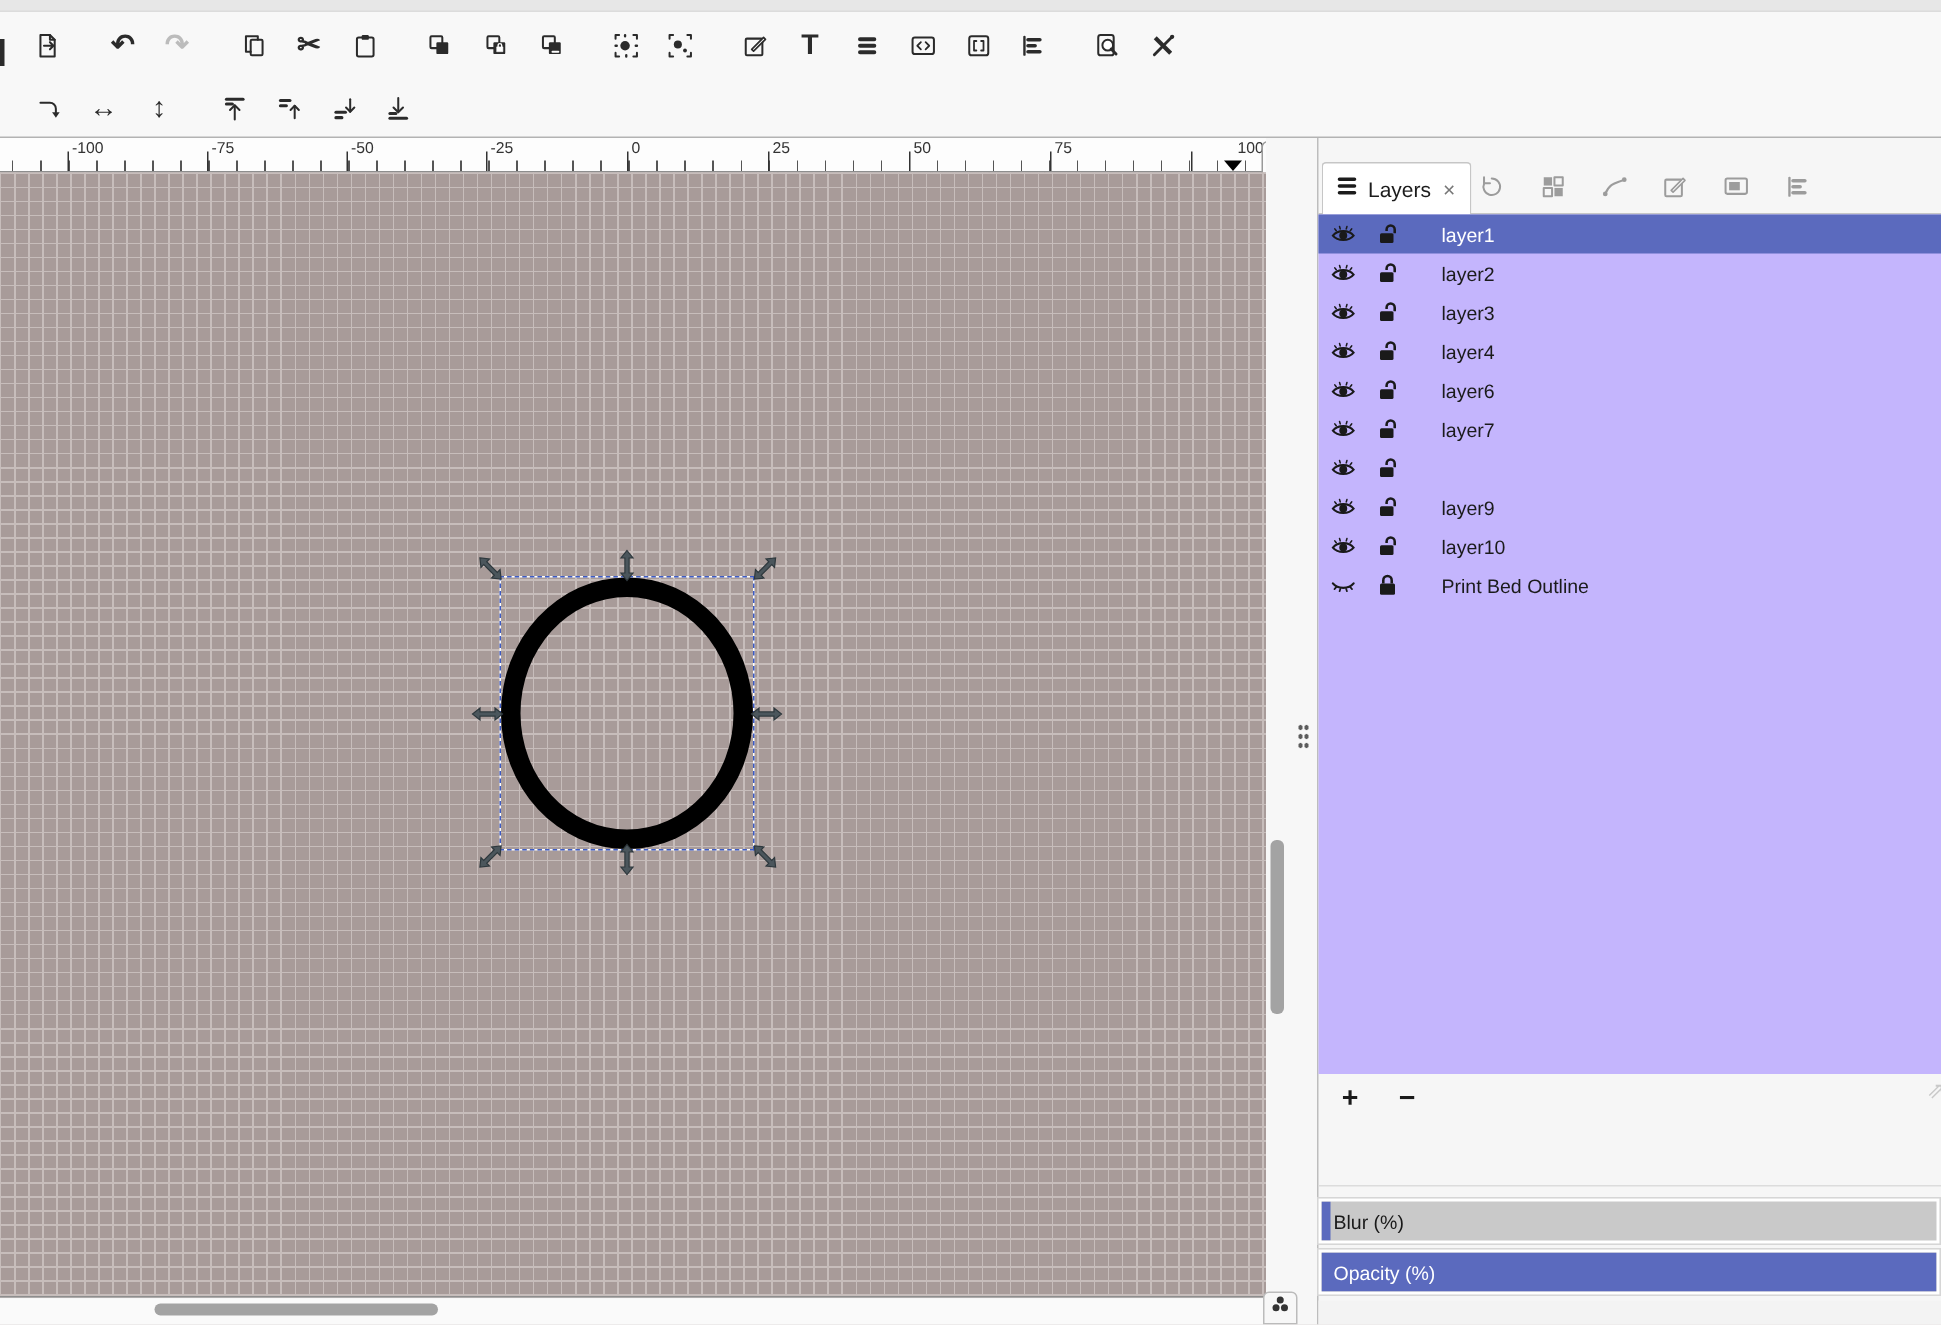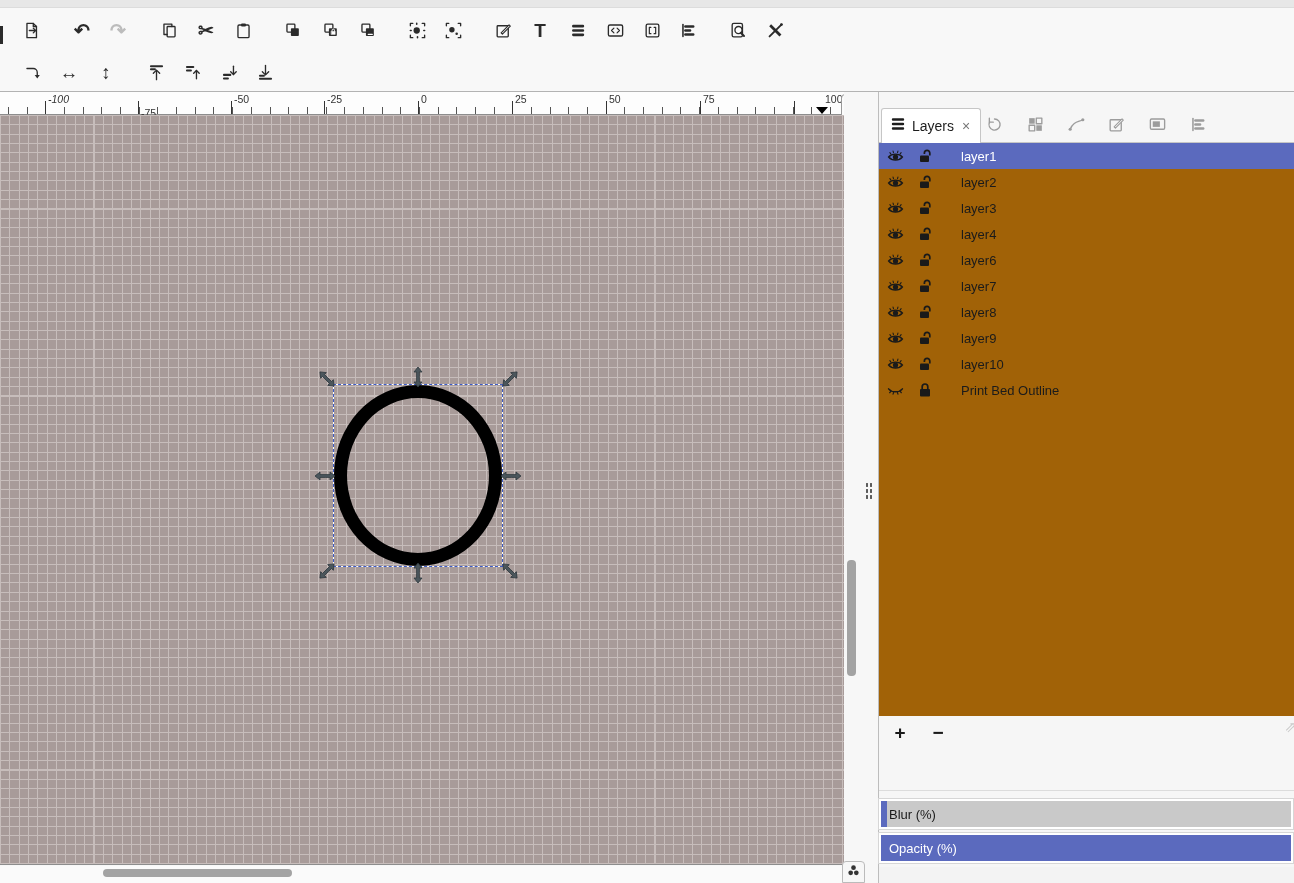--- a/index.html
+++ b/index.html
@@ -89,21 +89,21 @@
     background:#f6f6f6; border-left:1px solid #bdbdbd; }
   #panel-tabrow { position:absolute; left:0; top:16px; width:416px; height:35px;
     border-bottom:1px solid #c6c6c6; }
   #layers-tab { position:absolute; left:2px; top:0; height:35px; padding:0 10px 0 8px;
     background:#fff; border:1px solid #c6c6c6; border-bottom:none; border-radius:3px 3px 0 0;
     display:flex; align-items:center; gap:6px; }
   #layers-tab-label { font-size:14px; color:#1c1c1c; }
   #layers-tab-close { font-size:14px; color:#777; padding-left:2px; }
   .hdr-icon { position:absolute; top:7px; width:20px; height:20px; }
 
-  #layer-list { position:absolute; left:0; top:51px; width:416px; height:573px; background:#a16207; }
+  #layer-list { position:absolute; left:0; top:51px; width:416px; height:573px; background:#c4b5fd; }
   .layer-row { height:26px; display:flex; align-items:center; padding-left:8px;
     font-size:13px; color:#1b1b1b; }
   .layer-row.selected { background:#5b6abe; color:#fff; }
   .layer-eye, .layer-lock { width:17px; height:17px; display:flex; align-items:center; justify-content:center; }
   .layer-eye { margin-right:12px; }
   .layer-lock { margin-right:28px; }
   .layer-name { flex:1; }
 
   #layer-btnrow { position:absolute; left:0; top:626px; width:416px; height:30px; }
   .panel-btn { position:absolute; top:2px; width:26px; height:26px; background:transparent;
@@ -322,23 +322,23 @@
           <path d="M12 3v11.5"></path>
           <path d="M8 11l4 4 4-4"></path>
           <path d="M5 16h5" stroke-width="2.6"></path>
         </svg>
       </span>
     </div>
 
   <div id="ruler">
     <div id="ruler-pointer"></div>
   <div class="ruler-tick" style="left: 45px;"></div>
-      <span class="ruler-num" style="left: 48px; font-style: italic;">-100</span>
+      <span class="ruler-num" style="left: 48px;">-100</span>
       <div class="ruler-tick" style="left: 138px;"></div>
-      <span class="ruler-num" style="left: 141px; margin-top: 14px;">-75</span>
+      <span class="ruler-num" style="left: 141px;">-75</span>
       <div class="ruler-tick" style="left: 231px;"></div>
       <span class="ruler-num" style="left: 234px;">-50</span>
       <div class="ruler-tick" style="left: 324px;"></div>
       <span class="ruler-num" style="left: 327px;">-25</span>
       <div class="ruler-tick" style="left: 418px;"></div>
       <span class="ruler-num" style="left: 421px;">0</span>
       <div class="ruler-tick" style="left: 512px;"></div>
       <span class="ruler-num" style="left: 515px;">25</span>
       <div class="ruler-tick" style="left: 606px;"></div>
       <span class="ruler-num" style="left: 609px;">50</span>
@@ -557,21 +557,20 @@
               <circle cx="8" cy="8.5" r="2.5" fill="#1a1a1a" stroke="none"></circle>
               <path d="M3.6 5.5 2.7 4.3M6.1 4.3l-.4-1.4M9.9 4.3l.4-1.4M12.4 5.5l.9-1.2" stroke-width="1"></path>
             </svg>
           </span>
           <span class="layer-lock">
             <svg width="16" height="16" viewBox="0 0 16 16">
               <rect x="3" y="7.5" width="9" height="6.5" rx="1" fill="#1a1a1a"></rect>
               <path d="M12.8 7.5V5a2.7 2.7 0 0 0-5.4 0v1" fill="none" stroke="#1a1a1a" stroke-width="1.7"></path>
             </svg>
           </span>
-          <span class="layer-name">layer8</span>
         </div>
         <div class="layer-row">
           <span class="layer-eye">
             <svg width="17" height="17" viewBox="0 0 16 16" fill="none" stroke="#1a1a1a" stroke-width="1.3" stroke-linecap="round">
               <path d="M1.5 8.5C4.5 4.8 11.5 4.8 14.5 8.5C11.5 12.2 4.5 12.2 1.5 8.5Z"></path>
               <circle cx="8" cy="8.5" r="2.5" fill="#1a1a1a" stroke="none"></circle>
               <path d="M3.6 5.5 2.7 4.3M6.1 4.3l-.4-1.4M9.9 4.3l.4-1.4M12.4 5.5l.9-1.2" stroke-width="1"></path>
             </svg>
           </span>
           <span class="layer-lock">

